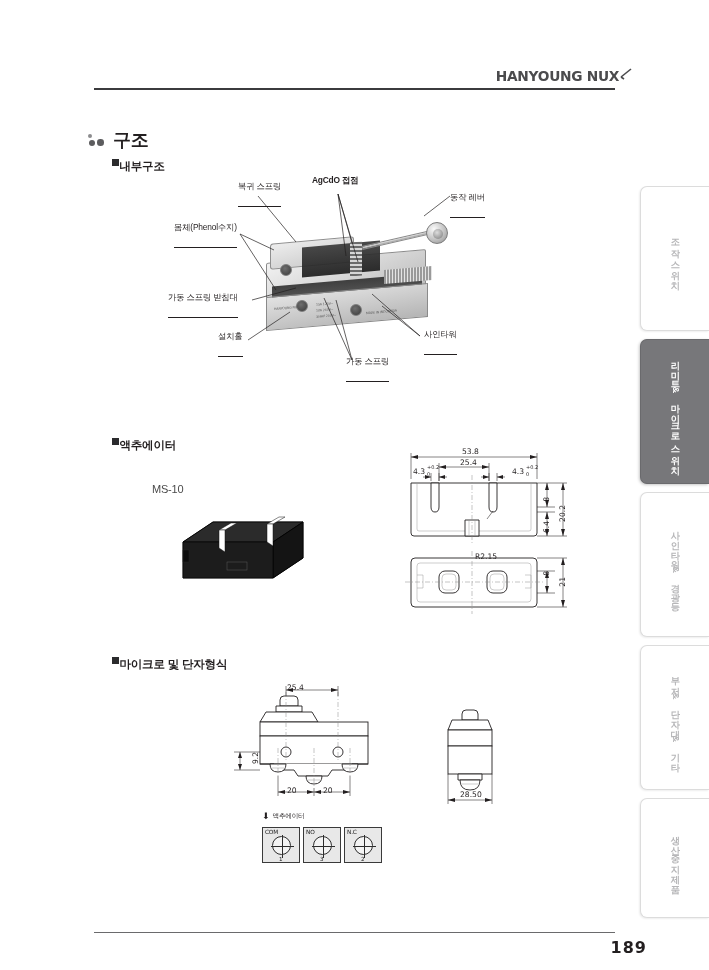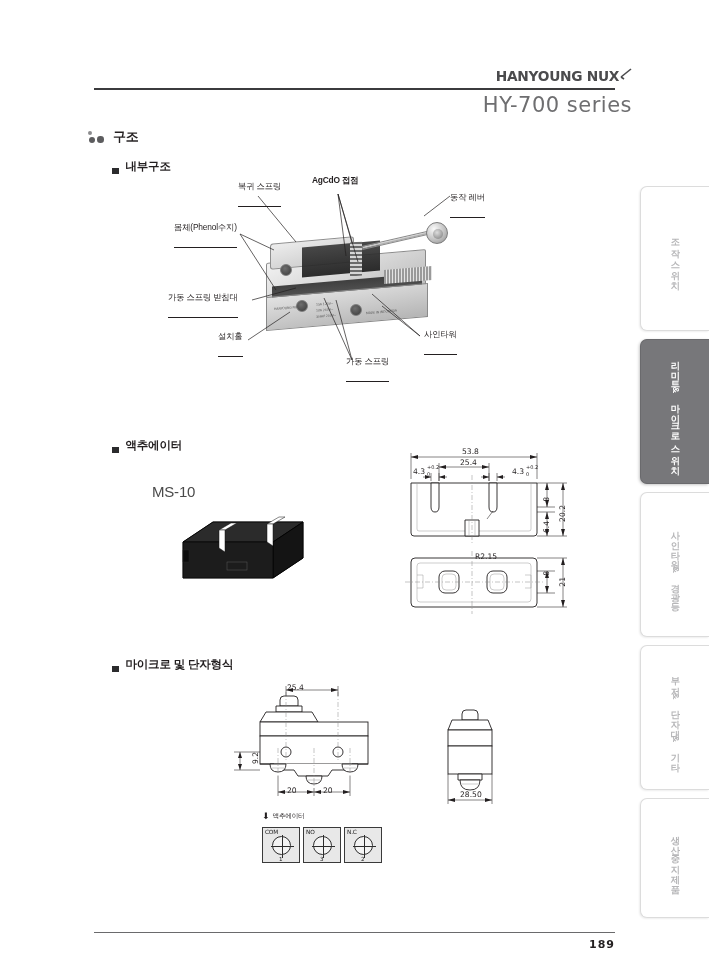--- a/index.html
+++ b/index.html
@@ -49,23 +49,23 @@
 
   
   .sec-head {
     position:absolute; display:flex; align-items:center; gap:8px;
   }
   .sec-head .dots { position:relative; width:17px; height:14px; }
   .dots i { position:absolute; border-radius:50%; background:#8c8c8e; display:block; }
   .dots i.d1 { width:4px;height:4px; left:0; top:1px; }
   .dots i.d2 { width:6px;height:6px; left:1px; top:7px; background:#5c5c5e;}
   .dots i.d3 { width:6.5px;height:6.5px; left:9px; top:6px; background:#5c5c5e;}
-  .sec-head .t { font-size:13px; font-weight:700; color:#231f20; letter-spacing:-0.2px; }
-
-  .sub-head { position:absolute; display:flex; align-items:flex-end; gap:7px; }
+  .sec-head .t { font-size:18px; font-weight:700; color:#231f20; letter-spacing:-0.2px; }
+
+  .sub-head { position:absolute; display:flex; align-items:flex-start; gap:1px; }
   .sub-head .sq { width:6.5px; height:6.5px; background:#2b2b2d; }
   .sub-head .t { font-size:11.5px; font-weight:700; color:#231f20; letter-spacing:-0.2px; }
 
   
   .dlabel {
     position:absolute; font-size:8.4px; color:#231f20;
     white-space:nowrap; letter-spacing:-0.2px;
     font-family:"Liberation Sans",sans-serif;
   }
   .dlabel.u { border-bottom:0.8px solid #231f20; padding-bottom:14px; }
@@ -159,21 +159,21 @@
   }
   .tab.active {
     background:#77777a; border-color:#6a6a6d;
     box-shadow:-1px 1px 3px rgba(0,0,0,.22);
   }
   .tab.active .vtxt { color:#ffffff; }
 
   
   .ftr-rule{ position:absolute; left:94px; top:932px; width:521px; height:1.2px; background:#6a6a6c;}
   .pageno{
-    position:absolute; right:94px; top:938px; font-size:11px; font-weight:700;
+    position:absolute; right:62px; top:938px; font-size:16px; font-weight:700;
     color:#231f20; letter-spacing:1px; font-family:"DejaVu Sans",sans-serif;
   }
 
   
   .svgbox { position:absolute; }
   svg { display:block; overflow:visible; }
   .ln { stroke:#231f20; stroke-width:0.7; fill:none; }
   .ln-th { stroke:#231f20; stroke-width:0.9; fill:none; }
   .ln-d { stroke:#8a8a8a; stroke-width:0.5; fill:none; stroke-dasharray:5 2 1 2; }
   .ln-dim { stroke:#231f20; stroke-width:0.55; fill:none; }
@@ -218,21 +218,20 @@
     <div class="logo-wrap">
       <span class="logo-text">HANYOUNG NUX</span>
       <span class="logo-check">
         <svg width="12" height="12" viewBox="0 0 12 12">
           <path d="M1 9 L11 1" stroke="#4b4b4d" stroke-width="1.6" fill="none"></path>
           <path d="M1 9 L4 11" stroke="#4b4b4d" stroke-width="1.6" fill="none"></path>
         </svg>
       </span>
     </div>
     <div class="hdr-rule"></div>
-    <div class="hdr-title">HY-700 series</div>
   </div>
 
   <div class="sec-head" style="left:88px; top:128px;">
     <span class="dots">
         <i class="d1"></i>
         <i class="d2"></i>
         <i class="d3"></i>
       </span>
     <span class="t">구조</span>
   </div>
@@ -295,21 +294,21 @@
   <div class="dlabel u" style="left:168px; top:292px;">가동 스프링 받침대</div>
   <div class="dlabel u" style="left:218px; top:331px;">설치홀</div>
   <div class="dlabel u" style="left:424px; top:329px;">사인타워</div>
   <div class="dlabel u" style="left:346px; top:356px;">가동 스프링</div>
 
   <div class="sub-head" style="left:112px; top:438px;">
     <span class="sq"></span>
     <span class="t">액추에이터</span>
   </div>
 
-  <div class="dlabel" style="left:152px; top:483px; font-size:15px; color:#4a4a4a;">MS-10</div>
+  <div class="dlabel" style="left:152px; top:483px; font-size:11px; color:#4a4a4a;">MS-10</div>
 
   <div class="svgbox" style="left:175px; top:500px;">
     <svg width="135" height="85" viewBox="0 0 135 85">
       <polygon points="8,42 38,22 128,22 128,58 98,78 8,78" fill="#1c1c1c" stroke="#000" stroke-width="0.8"></polygon>
       <polygon points="8,42 38,22 128,22 98,42" fill="#2b2b2b" stroke="#000" stroke-width="0.8"></polygon>
       <polygon points="98,42 128,22 128,58 98,78" fill="#141414" stroke="#000" stroke-width="0.8"></polygon>
       <polygon points="8,42 98,42 98,78 8,78" fill="#1c1c1c" stroke="#000" stroke-width="0.6"></polygon>
 
       <polygon points="44,30 56,23 62,23 50,30" fill="#ffffff" stroke="#111" stroke-width="0.5"></polygon>
       <polygon points="44,30 50,30 50,52 44,48" fill="#ffffff" stroke="#111" stroke-width="0.5"></polygon>

